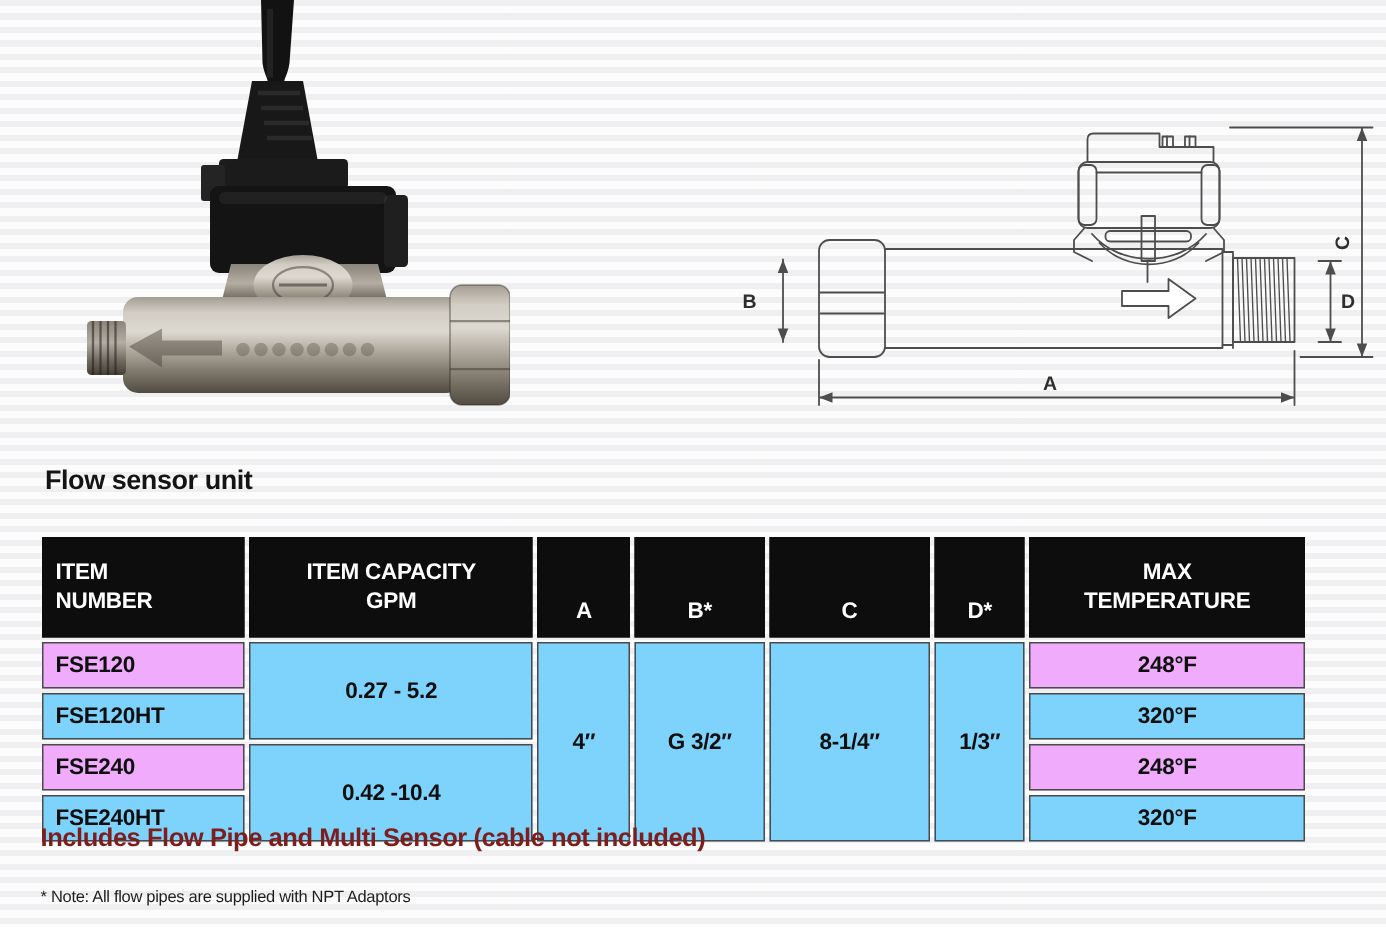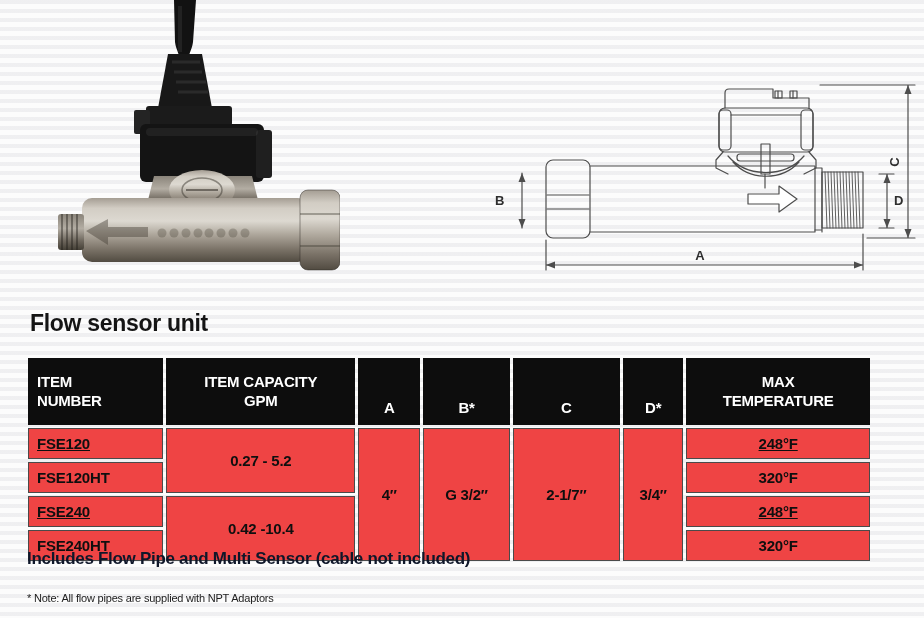--- a/index.html
+++ b/index.html
@@ -10,47 +10,47 @@
       repeating-linear-gradient(180deg,
         rgba(224,224,228,0.45) 0px, rgba(224,224,228,0.45) 4px,
         rgba(255,255,255,0) 4px, rgba(255,255,255,0) 9px),
       #fcfcfc;
     position:relative;color:#111;
   }
   .photo-wrap{position:absolute;left:50px;top:0;width:290px;height:305px;}
   .drawing-wrap{position:absolute;left:475px;top:58px;width:448px;height:235px;}
   .section-heading{
     position:absolute;left:30px;top:310px;
-    font-size:23px;font-weight:bold;letter-spacing:-0.3px;color:#141414;
+    font-size:18px;font-weight:bold;letter-spacing:-0.3px;color:#141414;
   }
   table.spec{
     position:absolute;left:25px;top:355px;
     border-collapse:separate;border-spacing:3px;table-layout:fixed;
     width:848px;
   }
   table.spec th,table.spec td{
     font-size:15px;font-weight:bold;letter-spacing:-0.2px;
     overflow:hidden;white-space:nowrap;
   }
   table.spec th{
     background:#0d0d0d;color:#fff;border:1px solid #0d0d0d;
     height:58px;text-align:center;vertical-align:middle;line-height:1.25;
   }
   table.spec th.left{text-align:left;padding-left:8px;}
   table.spec th.single{vertical-align:bottom;padding-bottom:6px;}
   table.spec th span{display:block;}
   table.spec td{
-    background:#ef4444;border:1px solid #4a4a4a;color:#0f0f0f;
+    background:#7dd3fc;border:1px solid #4a4a4a;color:#0f0f0f;
     height:27px;text-align:center;vertical-align:middle;
   }
   table.spec td.item{text-align:left;padding-left:8px;}
-  table.spec tr.shaded td.band{background:#ef4444;text-decoration:underline;}
+  table.spec tr.shaded td.band{background:#f0abfc;}
   .footnote-bold{
     position:absolute;left:27px;top:549px;
-    font-size:17px;font-weight:bold;letter-spacing:-0.3px;color:#0f172a;
+    font-size:17px;font-weight:bold;letter-spacing:-0.3px;color:#7f1d1d;
   }
   .footnote-note{
     position:absolute;left:27px;top:592px;
     font-size:11px;font-weight:normal;letter-spacing:-0.2px;color:#1c1c1c;
   }
   svg text.dim{
     font-family:"Liberation Sans",sans-serif;font-size:13px;font-weight:bold;fill:#2e2e2e;
   }
 </style>
 </head>
@@ -206,22 +206,22 @@
         <span>TEMPERATURE</span>
       </th>
     </tr>
   </thead>
   <tbody>
     <tr class="shaded">
       <td class="item band">FSE120</td>
       <td rowspan="2">0.27 - 5.2</td>
       <td rowspan="4">4″</td>
       <td rowspan="4">G 3/2″</td>
-      <td rowspan="4">2-1/7″</td>
-      <td rowspan="4">3/4″</td>
+      <td rowspan="4">8-1/4″</td>
+      <td rowspan="4">1/3″</td>
       <td class="band">248°F</td>
     </tr>
     <tr>
       <td class="item">FSE120HT</td>
       <td>320°F</td>
     </tr>
     <tr class="shaded">
       <td class="item band">FSE240</td>
       <td rowspan="2">0.42 -10.4</td>
       <td class="band">248°F</td>

